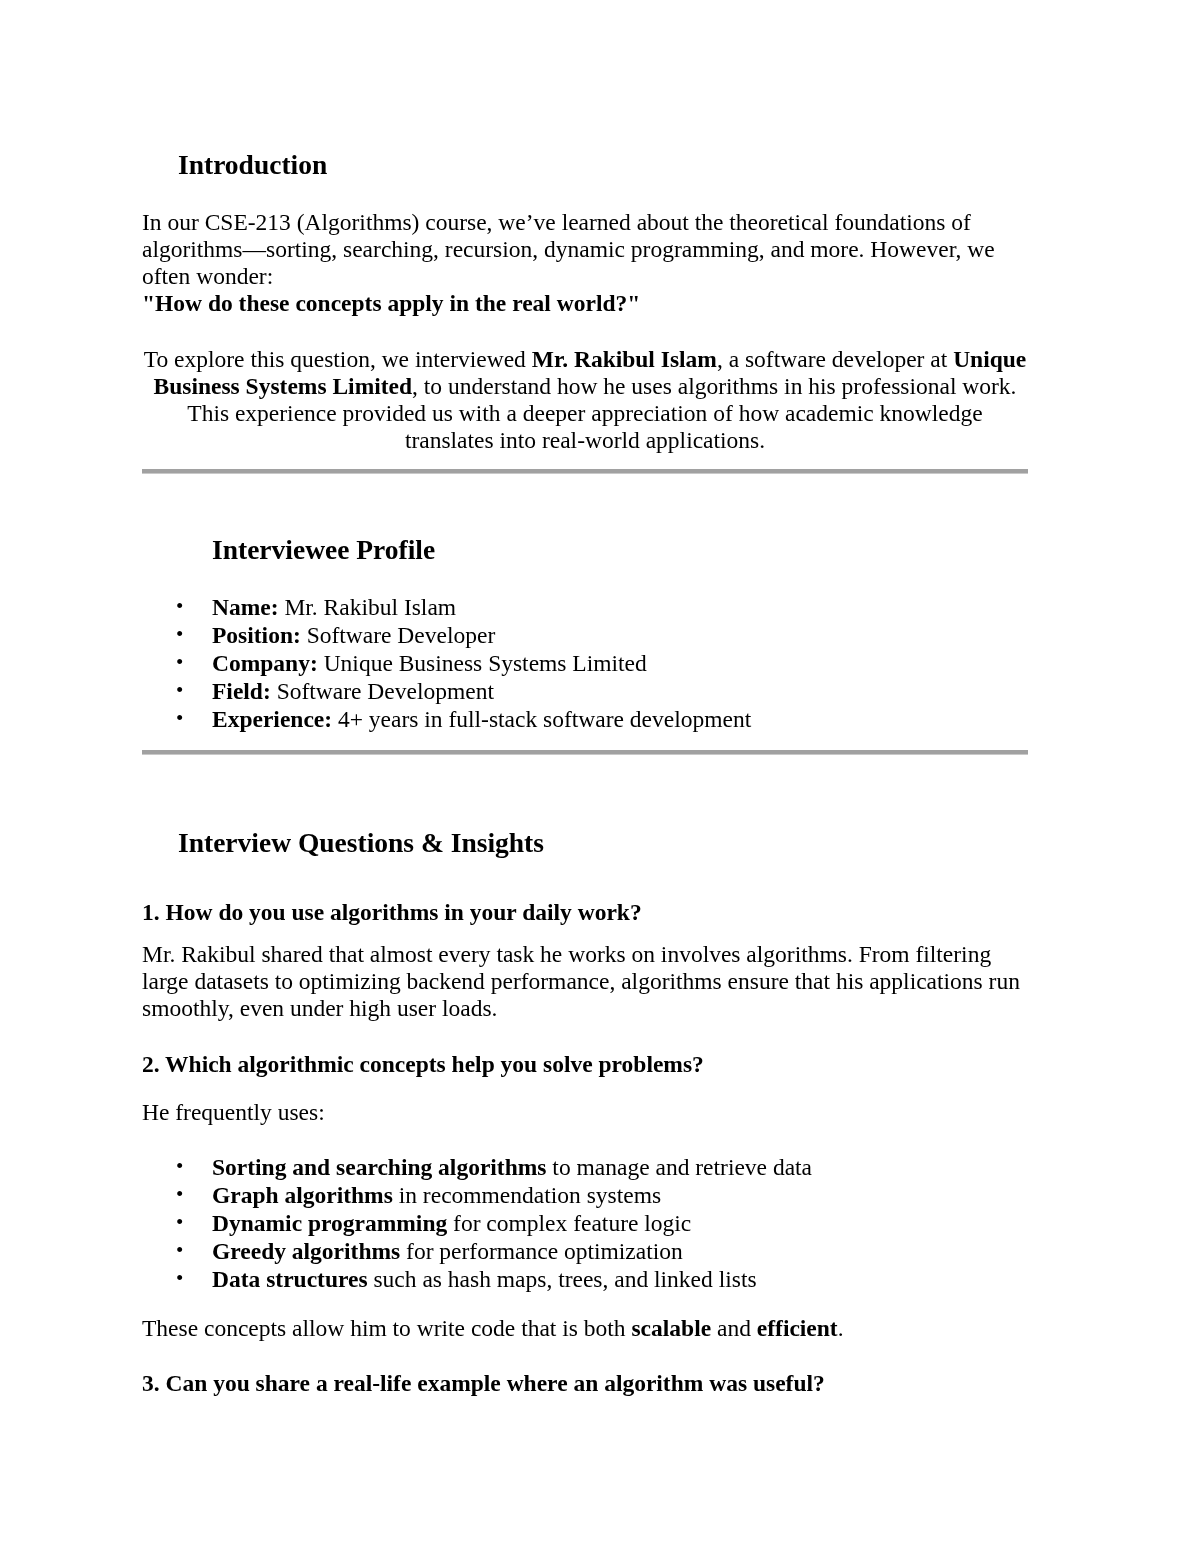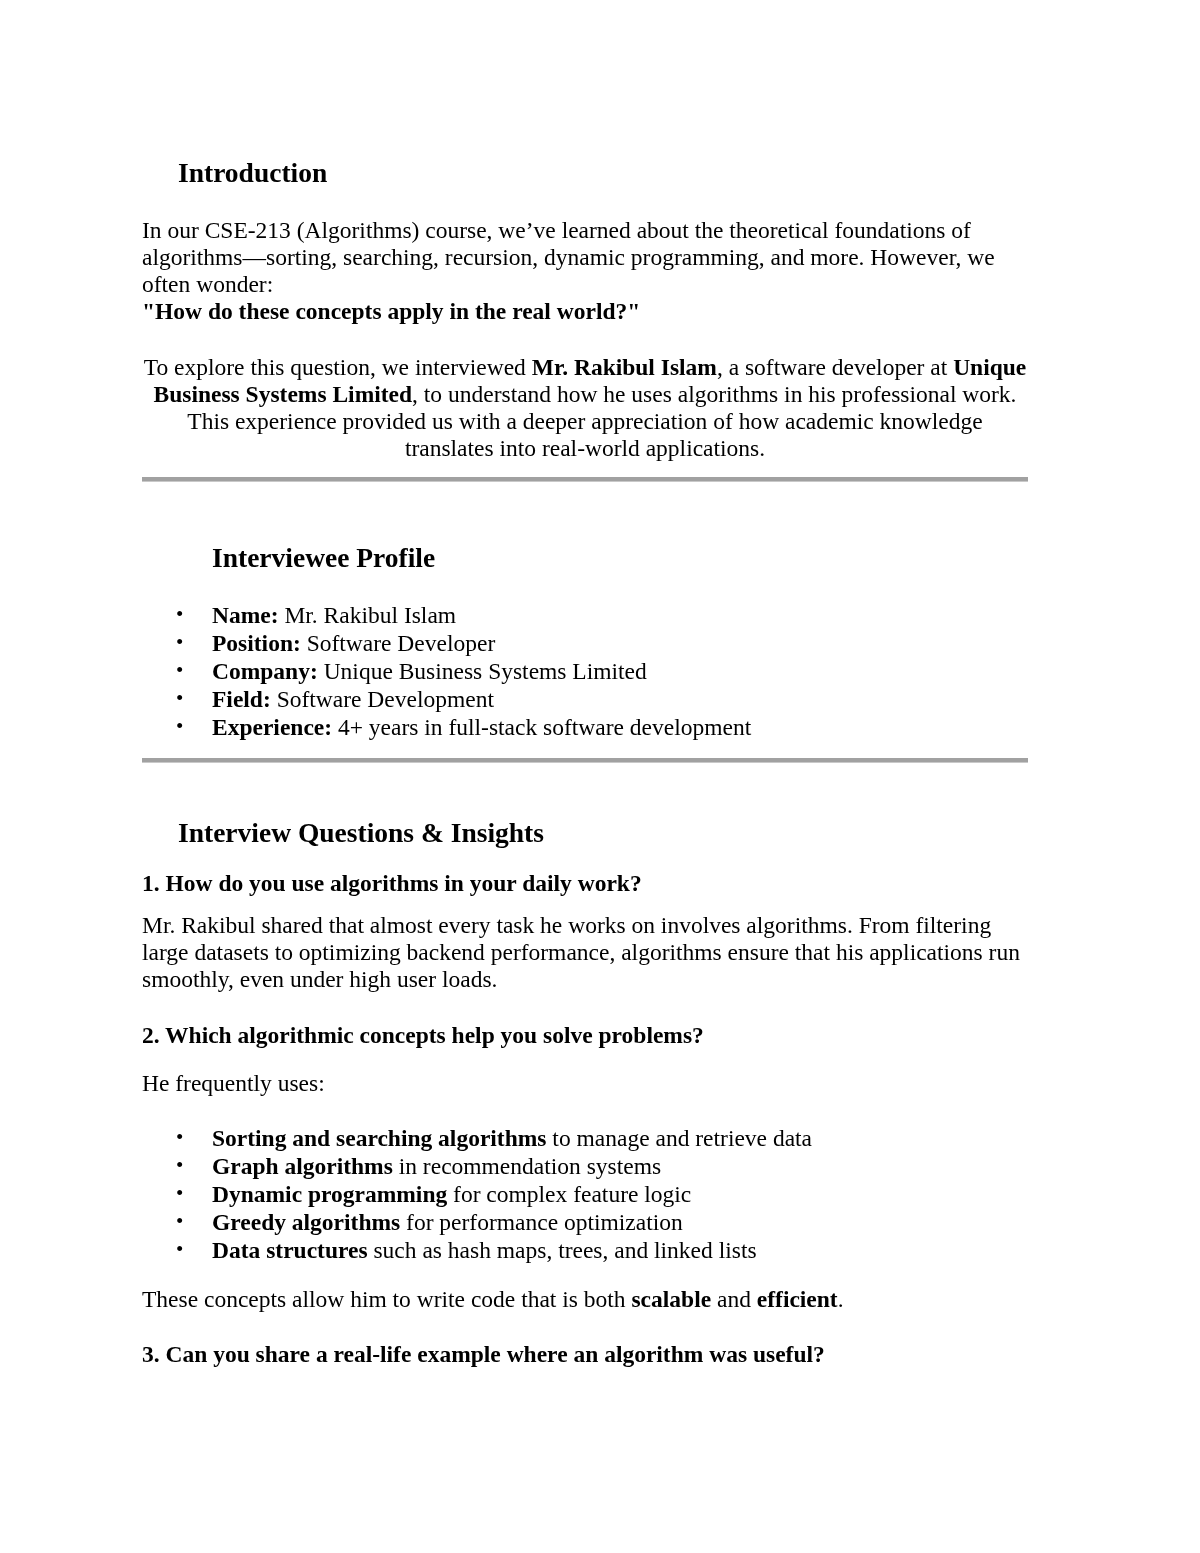--- a/index.html
+++ b/index.html
@@ -6,42 +6,42 @@
   html, body { background: #ffffff; }
   .page {
     position: relative;
     width: 1168px;
     height: 1553px;
     background: #ffffff;
     color: #000000;
     font-family: "Liberation Serif", "DejaVu Serif", serif;
     font-size: 23.5px;
     line-height: 27px;
-    padding: 14px 140px 0 142px;
+    padding: 6px 140px 0 142px;
     overflow: hidden;
     border-radius: 10px;
   }
   .h-main {
     font-size: 27.5px;
     line-height: 32px;
     font-weight: bold;
   }
   #intro-heading   { margin-top: 143px; margin-left: 36px; }
   #profile-heading { margin-top: 60px;  margin-left: 70px; }
-  #qa-heading      { margin-top: 54px;  margin-left: 36px; }
+  #qa-heading      { margin-top: 72px;  margin-left: 36px; }
 
   .para { white-space: pre-wrap; }
   #p1 { margin-top: 28px; }
   #p2 { margin-top: 29px; text-align: center; }
   #a1 { margin-top: 15px; }
   #lead { margin-top: 21px; }
   #closing { margin-top: 22px; }
 
   .q { font-weight: bold; }
-  #q1 { margin-top: 21px; }
+  #q1 { margin-top: 40px; }
   #q2 { margin-top: 29px; }
   #q3 { margin-top: 28px; }
 
   .divider {
     height: 5px;
     background: #a1a1a1;
     border-bottom: 1px solid #c9c9c9;
   }
   #hr1 { margin-top: 15px; }
   #hr2 { margin-top: 17px; }

